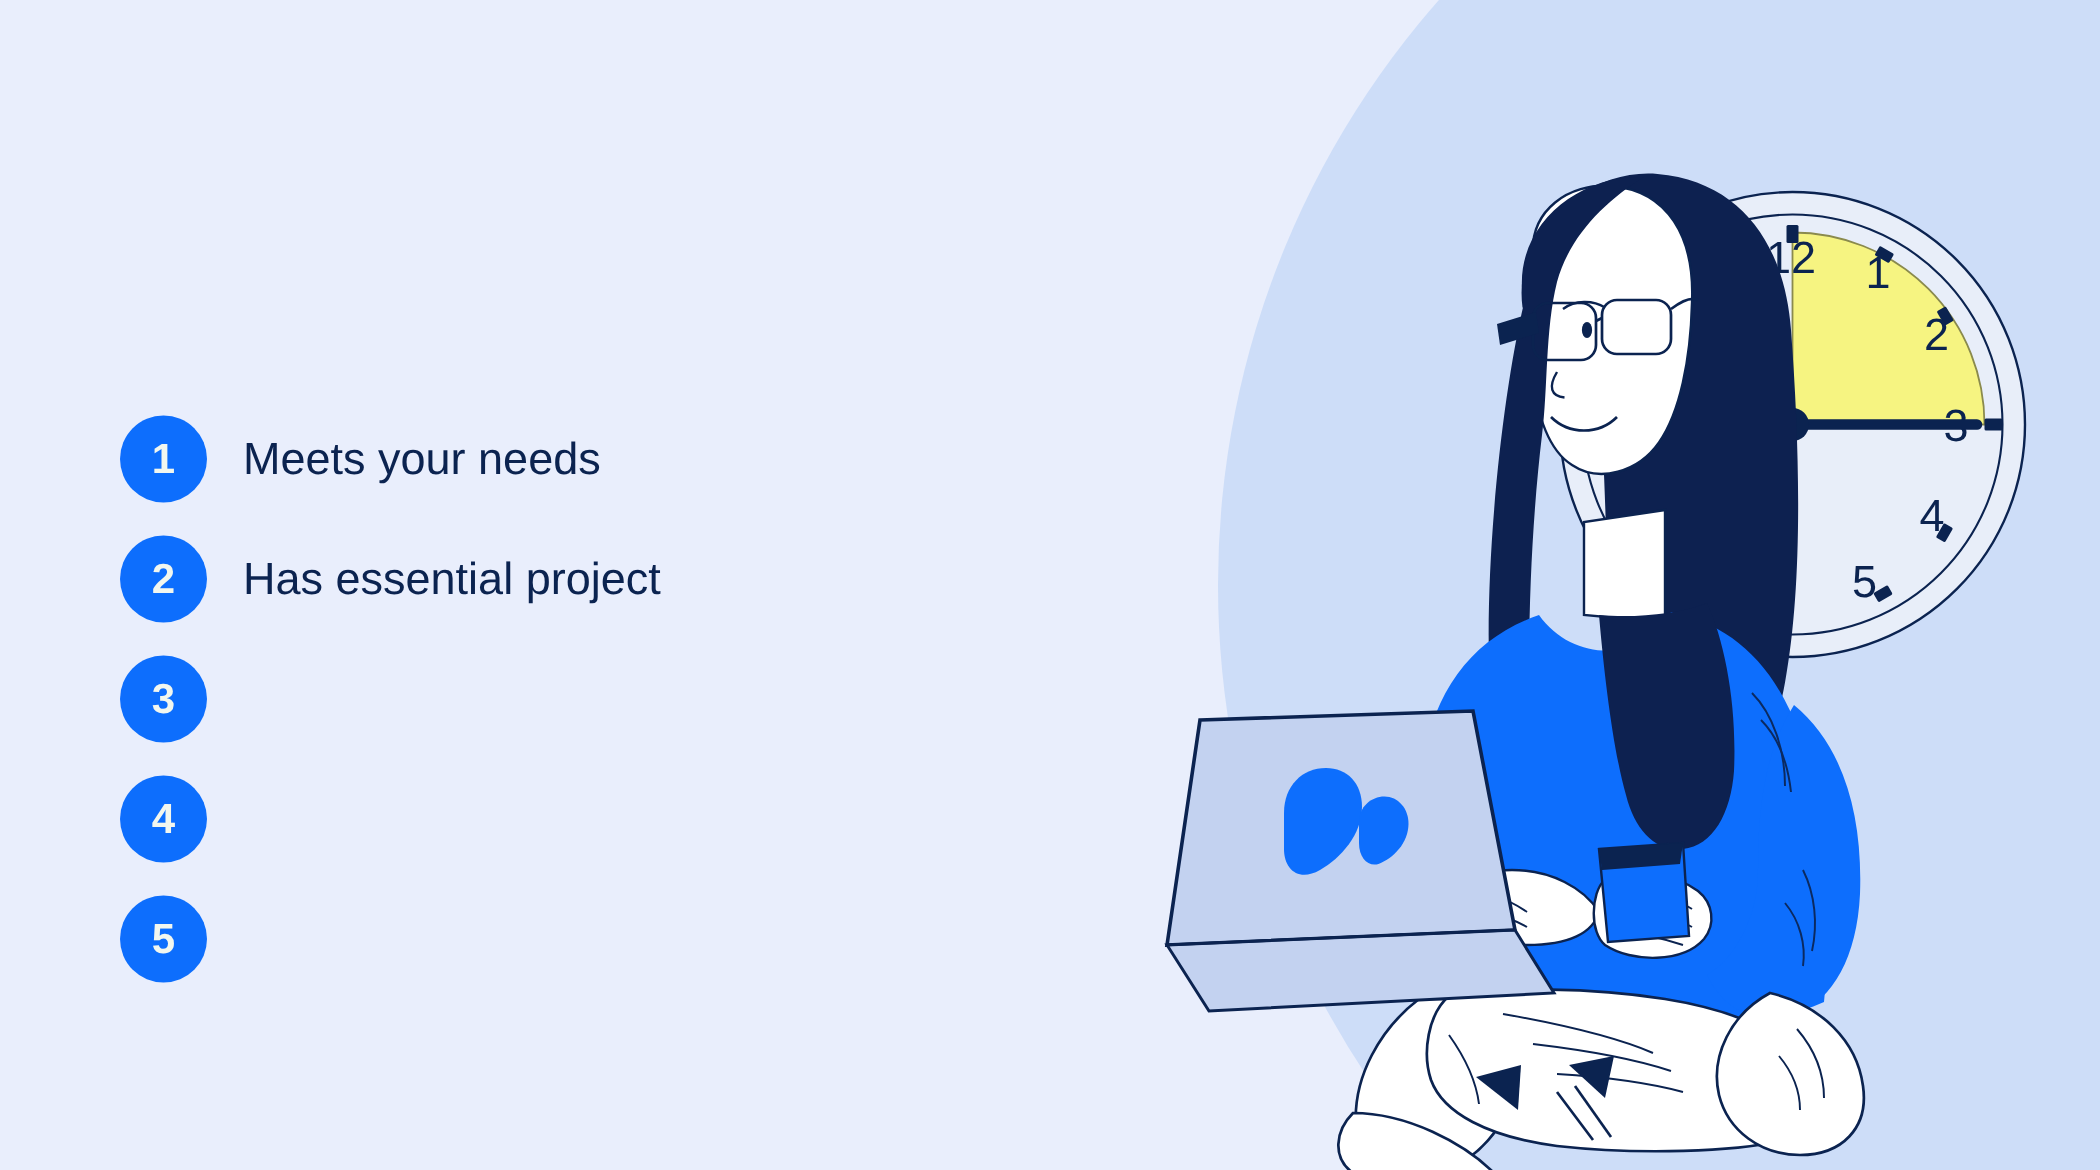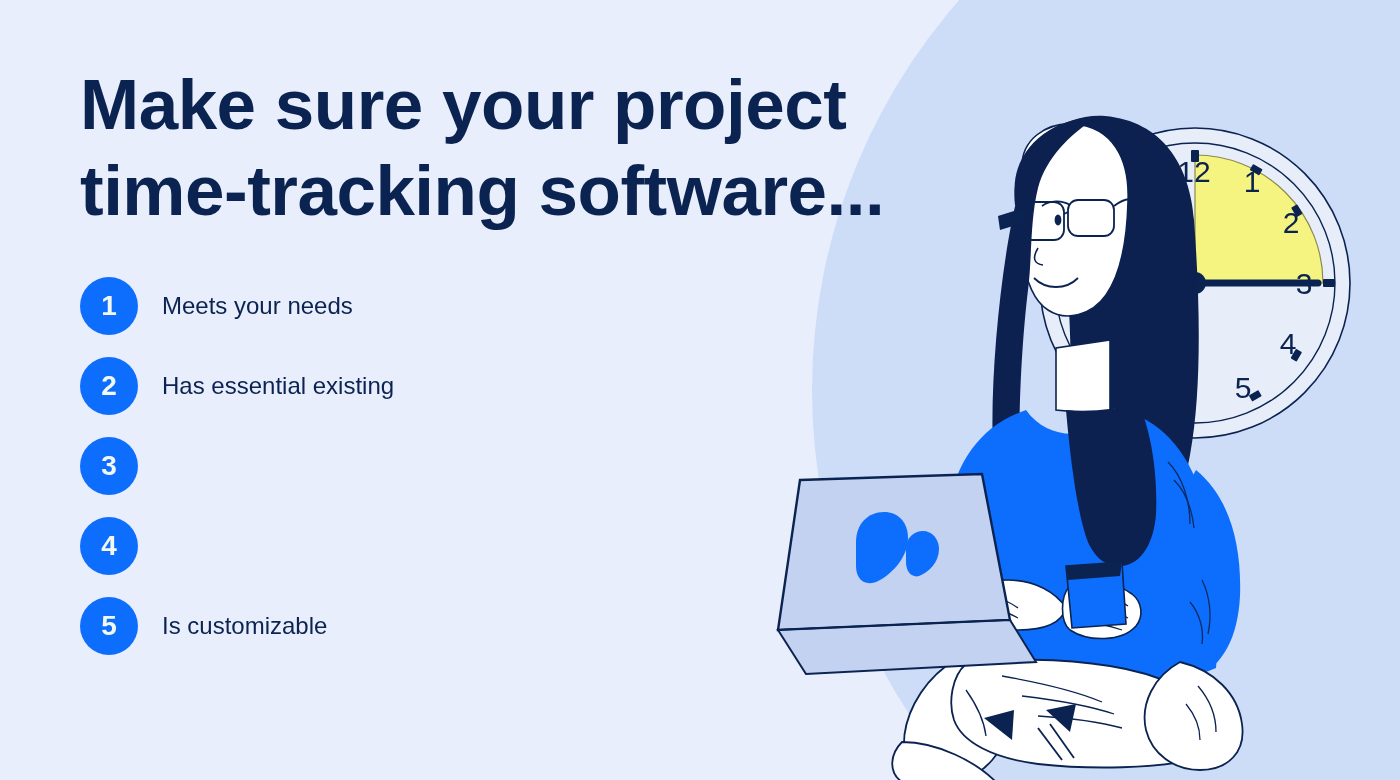--- a/index.html
+++ b/index.html
@@ -68,64 +68,59 @@
     font-size: 28px;
     font-weight: bold;
     display: flex;
     align-items: center;
     justify-content: center;
     line-height: 1;
   }
   .check-label {
     margin-left: 24px;
     color: #0b2350;
-    font-size: 24px;
+    font-size: 30px;
     line-height: 1.1;
     white-space: nowrap;
   }
   
   .illustration {
     position: absolute;
     left: 770px;
     top: 110px;
     width: 640px;
     height: 670px;
   }
   .illustration svg { display: block; }
 </style>
 </head>
 <body>
 
 <div id="poster">
 
   <div class="bg-circle"></div>
 
-  <h1 class="headline">
-    <span class="line">Make sure your project</span>
-    <span class="line">time-tracking software...</span>
-  </h1>
 
   <ul class="checklist">
     <li class="check-item">
       <span class="badge">1</span>
       <span class="check-label">Meets your needs</span>
     </li>
     <li class="check-item">
       <span class="badge">2</span>
-      <span class="check-label">Has essential existing</span>
+      <span class="check-label">Has essential project</span>
     </li>
     <li class="check-item">
       <span class="badge">3</span>
     </li>
     <li class="check-item">
       <span class="badge">4</span>
     </li>
     <li class="check-item">
       <span class="badge">5</span>
-      <span class="check-label">Is customizable</span>
     </li>
   </ul>
 
   <div class="illustration">
     <svg width="640" height="670" viewBox="0 0 640 670" xmlns="http://www.w3.org/2000/svg">
 
       <g>
         <circle cx="425" cy="173" r="155" fill="#e8eef9" stroke="#0b2350" stroke-width="1.6"></circle>
         <circle cx="425" cy="173" r="140" fill="#e8eef9" stroke="#0b2350" stroke-width="1.4"></circle>
 

